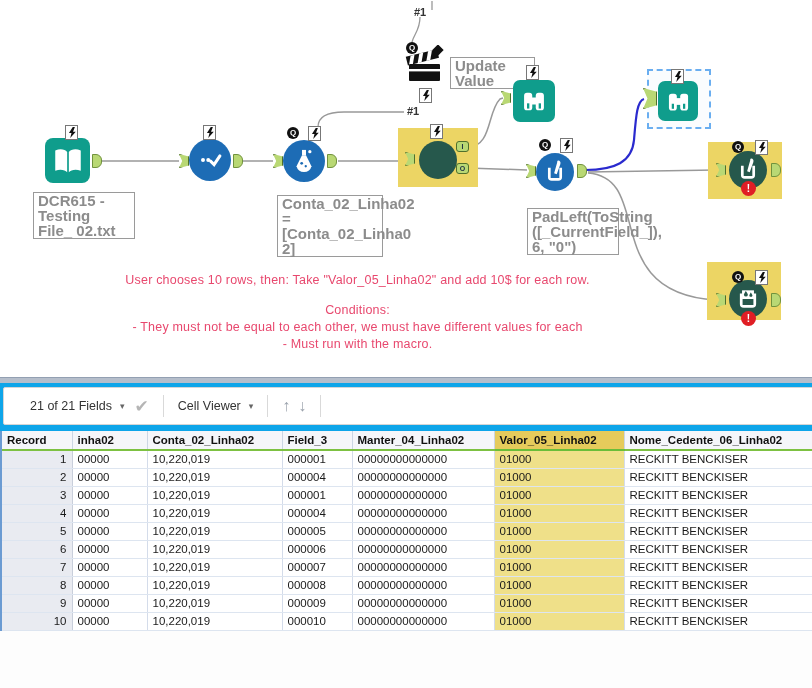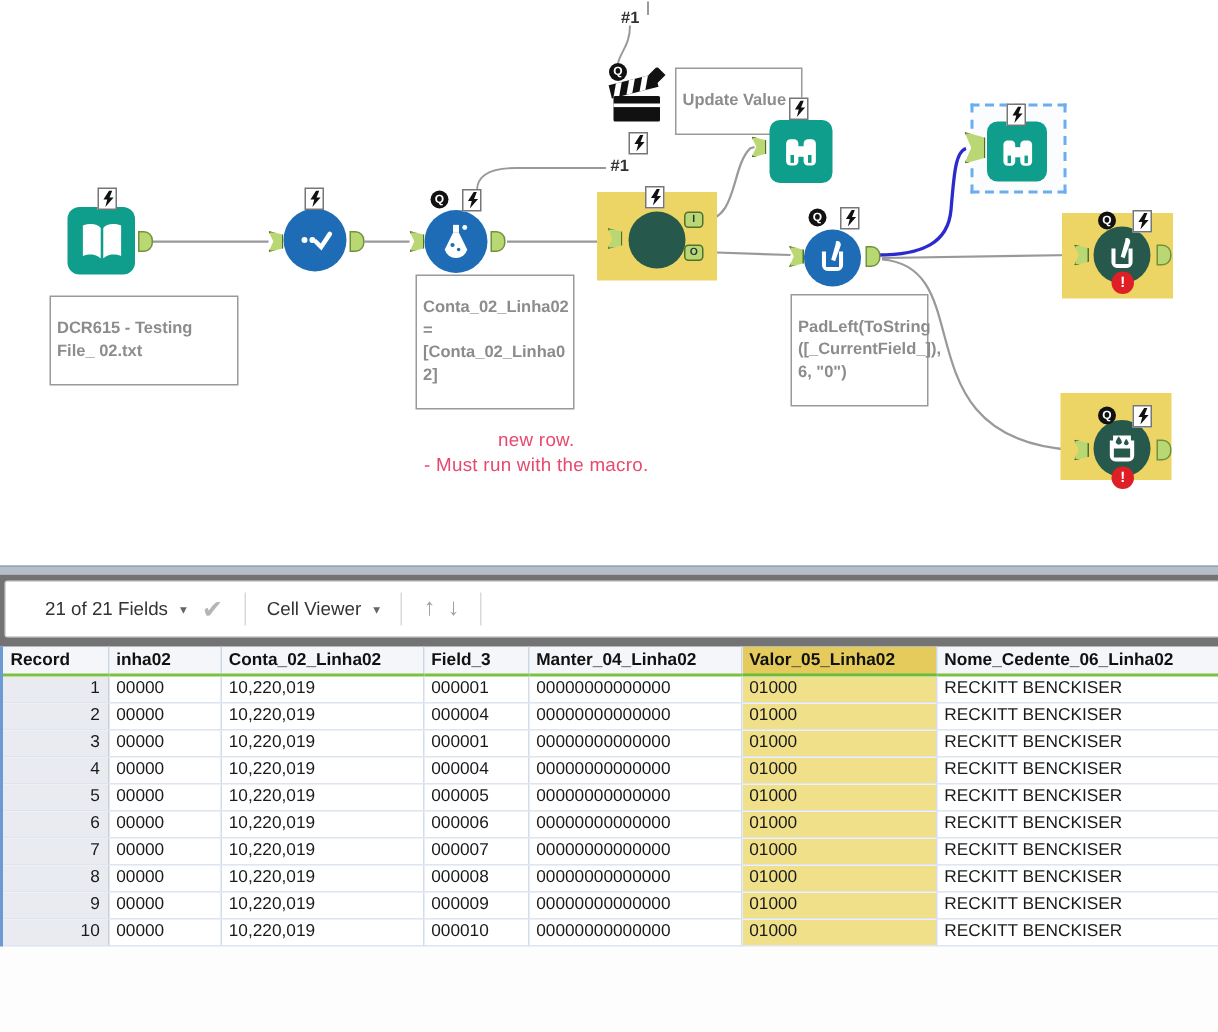--- a/index.html
+++ b/index.html
@@ -32,34 +32,34 @@
     border:1px solid #71923d; border-radius:0 6px 6px 0; }
   .anchor-in  { position:absolute; width:10px; height:14px; background:#b9d874;
     border:1px solid #50702c;
     clip-path:polygon(0 0,100% 18%,100% 82%,0 100%,32% 50%); }
   .anchor-in.big { width:14px; height:21px; }
   .anchor-io { position:absolute; width:13px; height:11px; background:#b9d874;
     border:1px solid #50702c; border-radius:3px; font-size:7px; font-weight:bold;
     color:#234; display:flex; align-items:center; justify-content:center; line-height:1; }
 
   .ann-box { position:absolute; background:#fff; border:1px solid #9a9a9a; color:#8c8c8c;
-    font-weight:bold; font-size:11px; line-height:15px; padding:14px 4px; white-space:pre-line; }
+    font-weight:bold; font-size:15px; line-height:15px; padding:0 4px; white-space:pre-line;margin-top:12px; }
   .hash { position:absolute; font-size:11px; font-weight:bold; color:#333; }
 
   .comment { position:absolute; left:45px; top:272px; width:625px; text-align:center;
     color:#e8486e; font-size:12.5px; line-height:17px; letter-spacing:.2px; }
   .comment .gap { height:13px; }
 
   
   .splitter { position:absolute; left:0; top:377px; width:812px; height:6px;
     background:#b5becb; border-top:1px solid #93a0b2; }
   .panel { position:absolute; left:0; top:383px; width:812px; height:305px; background:#fdfdfd; }
   .panel-title { height:28px; background:#f1f1f1; border-bottom:1px solid #dcdcdc;
     display:flex; align-items:center; padding-left:6px; color:#5a5a5a; font-size:12px; }
-  .toolbar-strip { height:48px; background:#737373; padding:4px 0 6px 3px; }
+  .toolbar-strip { height:48px; background:#0ea5e9; padding:4px 0 6px 3px; }
   .toolbar { height:38px; background:#fff; border:1px solid #d5d5d5; border-radius:2px;
     width:815px; display:flex; align-items:center; gap:8px; padding-left:26px;
     font-size:12.5px; color:#333; }
   .caret { font-size:9px; color:#666; }
   .tb-check { font-size:17px; color:#b5b5b5; margin-left:2px; }
   .tb-sep { width:1px; height:22px; background:#d9d9d9; margin:0 6px; }
   .tb-arrow { font-size:16px; color:#9aa2ac; }
 
   
   .grid-wrap { position:relative; border-left:2px solid #6b9bd2; }
@@ -100,21 +100,21 @@
       <path d="M3,4.5 C7,3 10,4 11.4,5.6 L11.4,20 C10,18.4 7,17.4 3,18.8 Z" fill="#fff"></path>
       <path d="M21,4.5 C17,3 14,4 12.6,5.6 L12.6,20 C14,18.4 17,17.4 21,18.8 Z" fill="#fff"></path>
     </svg>
   </div>
   <div class="badge-bolt" style="left:65px; top:125px;">
     <svg width="9" height="11" viewBox="0 0 10 13">
         <path d="M6.5,0 L2,7 L5,7 L3.5,13 L10,5.5 L6.8,5.5 L9,0 Z" fill="#111"></path>
       </svg>
   </div>
   <div class="anchor-out" style="left:92px; top:154px;"></div>
-  <div class="ann-box" style="left:33px; top:197px; width:126px;">DCR615 - Testing
+  <div class="ann-box" style="left:33px; top:180px; width:102px;">DCR615 - Testing
 File_ 02.txt</div>
 
   <div class="tool-box circle blue" style="left:189px; top:139px; width:42px; height:42px;">
     <svg width="28" height="28" viewBox="0 0 24 24">
       <circle cx="6" cy="12" r="1.7" fill="#fff"></circle>
         <circle cx="10.5" cy="12" r="1.7" fill="#fff"></circle>
       <path d="M12.5,13 L15.5,16 L20.5,8.5" stroke="#fff" stroke-width="2.6" fill="none" stroke-linecap="round"></path>
     </svg>
   </div>
   <div class="badge-bolt" style="left:203px; top:125px;">
@@ -262,22 +262,24 @@
   <div class="badge-bolt" style="left:755px; top:270px;">
     <svg width="9" height="11" viewBox="0 0 10 13">
         <path d="M6.5,0 L2,7 L5,7 L3.5,13 L10,5.5 L6.8,5.5 L9,0 Z" fill="#111"></path>
       </svg>
   </div>
   <div class="badge-err" style="left:741px; top:311px;">!</div>
   <div class="anchor-in" style="left:716px; top:293px;"></div>
   <div class="anchor-out" style="left:771px; top:293px;"></div>
 
   <div class="comment">
+    <div>User chooses 10 rows, then: Take "Valor_05_Linha02" and add 10$ for each row.</div>
     <div class="gap"></div>
-    <div>new row.</div>
+    <div>Conditions:</div>
+    <div>- They must not be equal to each other, we must have different values for each</div>
     <div>- Must run with the macro.</div>
   </div>
 </div>
 
 <div class="splitter"></div>
 
 <div class="panel">
 
   <div class="toolbar-strip">
     <div class="toolbar">

